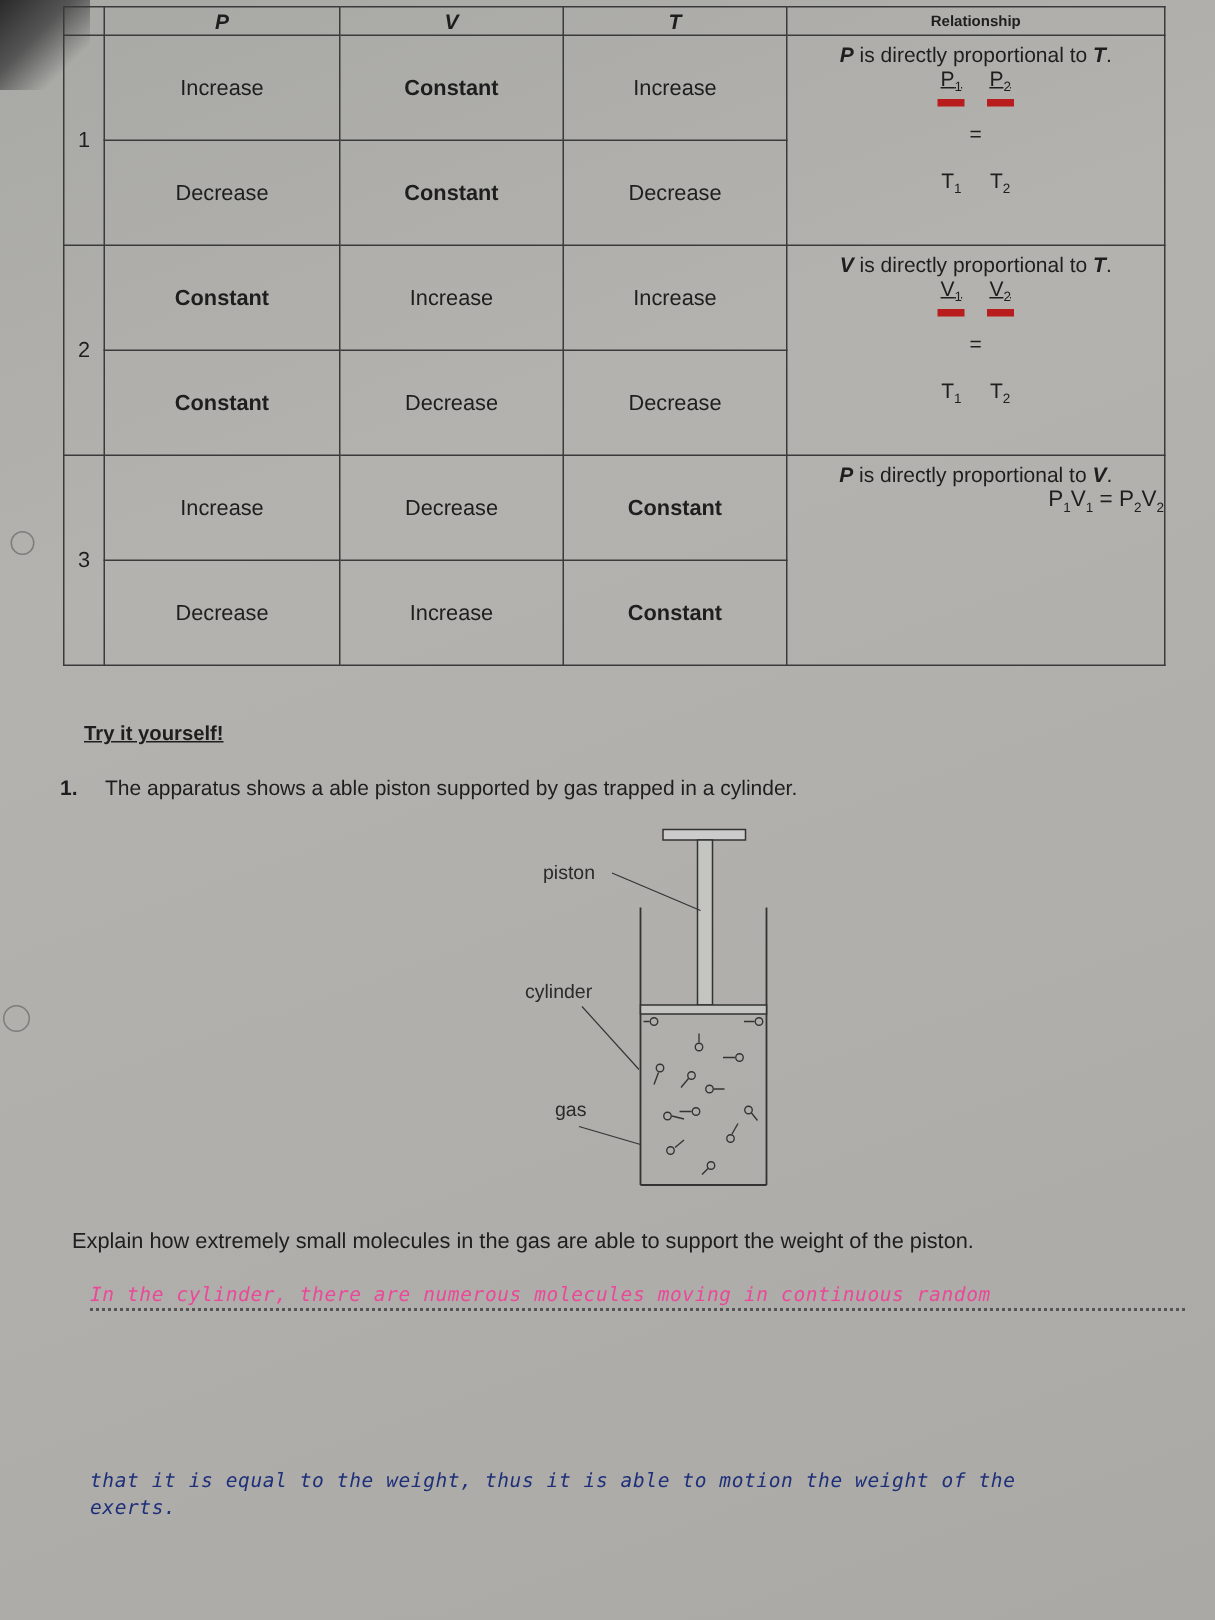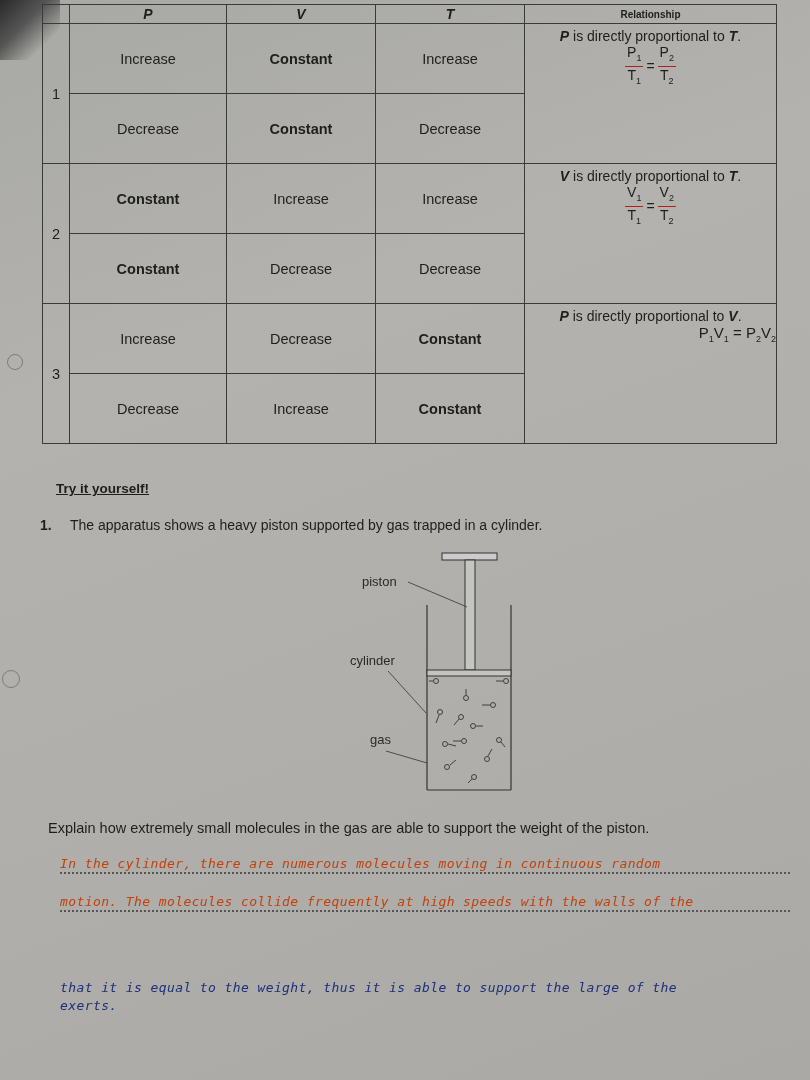--- a/index.html
+++ b/index.html
@@ -19,41 +19,41 @@
   table.gas td, table.gas th { border:1px solid #3a3a3a; text-align:center; padding:0; }
   table.gas th { height:18px; font-style:italic; font-weight:bold; font-size:14px; }
   table.gas th.rel { font-style:normal; font-size:10px; }
   .num { width:26px; }
   .cP { width:156px; } .cV { width:148px; } .cT { width:148px; }
   .rowh { height:70px; }
   .bold { font-weight:bold; }
   .rel-cell { vertical-align:top; padding-top:4px !important; font-size:14px; }
   .rel-text i { font-weight:bold; }
   .frac { display:inline-block; vertical-align:middle; text-align:center; font-size:14px; }
-  .frac .n { display:block; border-bottom:1px solid #b91c1c; padding:0 2px; line-height:16px; }
-  .frac .d { display:block; line-height:16px; }
+  .frac .n { display:block; border-bottom:5px solid #b91c1c; padding:0 2px; line-height:16px;text-decoration:underline; }
+  .frac .d { display:block; line-height:16px;margin-top:41px; }
   .eq { display:inline-block; vertical-align:middle; margin:0 3px; }
   sub { font-size:9px; }
   .heading {
     position:absolute; left:56px; top:481px; font-weight:bold; font-size:13.5px;
     text-decoration:underline;
   }
   .q-num { position:absolute; left:40px; top:517px; font-weight:bold; font-size:14px; }
   .q-text { position:absolute; left:70px; top:517px; font-size:14px; }
   .diagram { position:absolute; left:330px; top:545px; width:200px; height:260px; }
   .diagram text { font-family:"Liberation Sans", sans-serif; font-size:13px; fill:#2a2a2a; }
   .prompt { position:absolute; left:48px; top:820px; font-size:14.5px; }
   .answer-lines { position:absolute; left:60px; top:836px; width:730px; }
   .line {
     position:relative; height:36px;
     border-bottom:2px dotted #555;
   }
   .hand {
     position:absolute; left:0; bottom:1px;
-    font-family:"DejaVu Sans Mono", monospace; font-size:13px; color:#c2410c;
+    font-family:"DejaVu Sans Mono", monospace; font-size:13px; color:#ec4899;
     letter-spacing:0.4px; font-style:italic; white-space:nowrap;
   }
   .marks { position:absolute; right:-4px; bottom:-7px; font-size:14px; color:#222; }
   .extra {
     position:absolute; left:60px; font-family:"DejaVu Sans Mono", monospace; font-size:13px;
     color:#1e2f7a; font-style:italic; white-space:nowrap; letter-spacing:0.4px;
   }
   .pen-mark {
     position:absolute; border:1.5px solid #666; border-radius:50%; opacity:0.7;
   }
@@ -127,21 +127,21 @@
   <tr class="rowh">
     <td>Decrease</td>
     <td>Increase</td>
     <td class="bold">Constant</td>
   </tr>
 </tbody>
   </table>
 
 <div class="heading">Try it yourself!</div>
 <div class="q-num">1.</div>
-<div class="q-text">The apparatus shows a heavy piston supported by gas trapped in a cylinder.</div>
+<div class="q-text">The apparatus shows a able piston supported by gas trapped in a cylinder.</div>
 
 <svg class="diagram" viewBox="0 0 200 260">
 
   <rect x="112" y="8" width="55" height="7" fill="#ccc" stroke="#333" stroke-width="1"></rect>
 
   <rect x="135" y="15" width="10" height="110" fill="#c4c4c0" stroke="#333" stroke-width="1"></rect>
 
   <line x1="97" y1="60" x2="97" y2="245" stroke="#333" stroke-width="1.2"></line>
   <line x1="181" y1="60" x2="181" y2="245" stroke="#333" stroke-width="1.2"></line>
   <line x1="97" y1="245" x2="181" y2="245" stroke="#333" stroke-width="1.2"></line>
@@ -184,18 +184,15 @@
       <line x1="142" y1="234" x2="138" y2="238"></line>
   </g>
 </svg>
 
 <div class="prompt">Explain how extremely small molecules in the gas are able to support the weight of the piston.</div>
 
 <div class="answer-lines">
   <div class="line">
       <span class="hand">In the cylinder, there are numerous molecules moving in continuous random</span>
     </div>
-  <div class="line">
-      <span class="hand">motion. The molecules collide frequently at high speeds with the walls of the</span>
-    </div>
 </div>
-<div class="extra" style="top:980px;">that it is equal to the weight, thus it is able to support the large of the</div>
+<div class="extra" style="top:980px;">that it is equal to the weight, thus it is able to motion the weight of the</div>
 <div class="extra" style="top:998px;">exerts.</div>
 
 </body></html>

